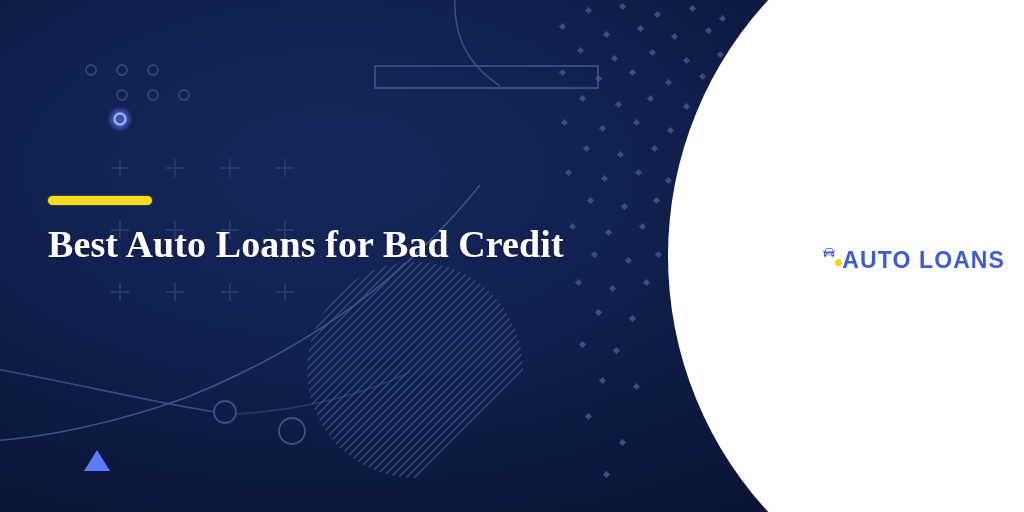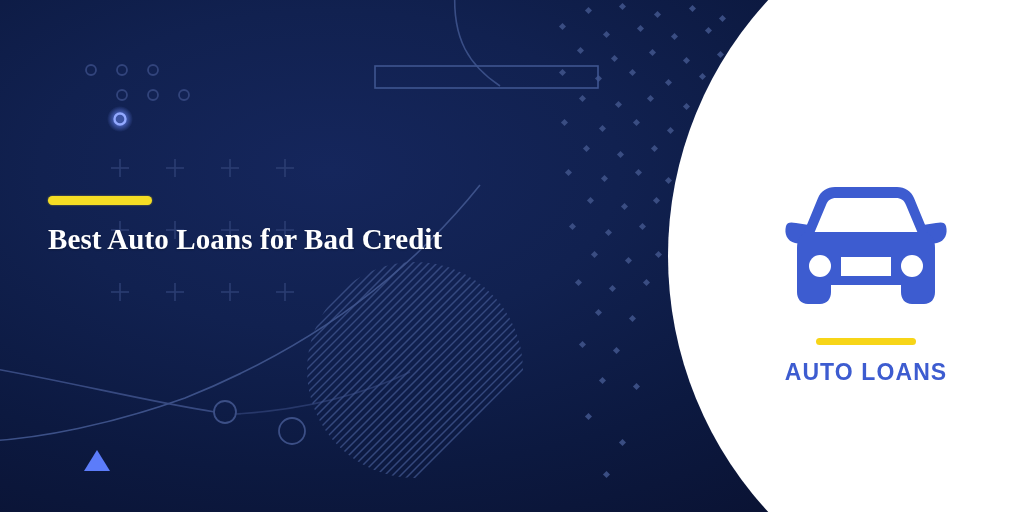--- a/index.html
+++ b/index.html
@@ -34,31 +34,31 @@
   }
   .accent-bar{
     width:104px;height:9px;border-radius:5px;
     background:#f5dd24;
     box-shadow:0 0 2px rgba(245,221,36,.6);
   }
   .headline{
     margin:18px 0 0 0;
     font-family:"Liberation Serif","DejaVu Serif",serif;
     font-weight:700;
-    font-size:29px;
+    font-size:38px;
     line-height:1.12;
     letter-spacing:.1px;
     color:#ffffff;
     white-space:nowrap;
     text-shadow:0 1px 2px rgba(0,0,0,.25);
   }
   
   .logo-block{
-    position:absolute;left:775px;top:186px;width:182px;
-    display:flex;flex-direction:column;align-items:center;
+    position:absolute;left:823px;top:186px;width:182px;
+    display:flex;flex-direction:row;align-items:center;
   }
   .car-icon{display:block;}
   .logo-rule{
     width:100px;height:7px;border-radius:4px;
     background:#f7d518;margin-top:18px;
   }
   .logo-label{
     margin-top:14px;
     font-family:"Liberation Sans",sans-serif;
     font-weight:700;

